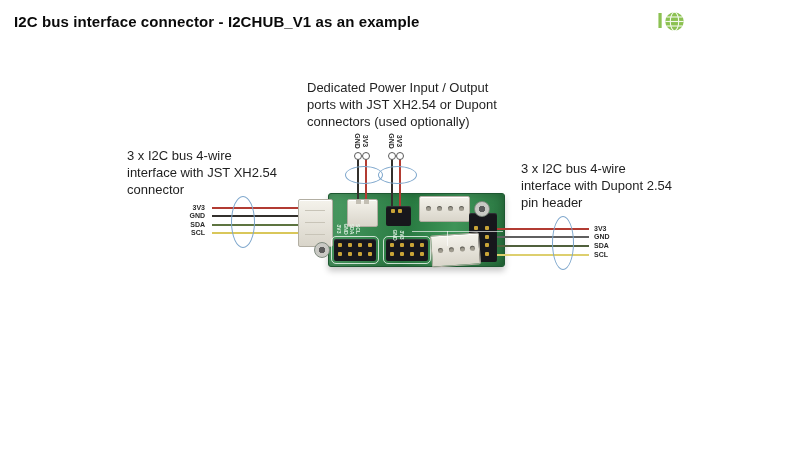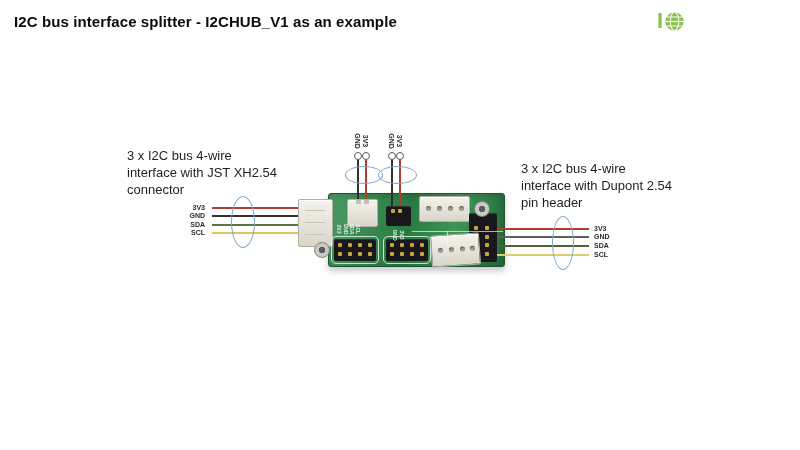--- a/index.html
+++ b/index.html
@@ -34,36 +34,39 @@
         background:radial-gradient(circle at 50% 50%, #5c5c5c 0 30%, #c9c9c4 34% 100%);}
   .silkline{position:absolute;background:rgba(255,255,255,.65);z-index:2;}
   .sslabel{position:absolute;width:16px;height:16px;display:flex;align-items:center;justify-content:center;
            transform:rotate(90deg);font-size:5px;font-weight:bold;color:#dff0e2;z-index:2;}
 </style>
 </head>
 <body>
 
 <div class="canvas">
 
-  <div class="title">I2C bus interface splitter - I2CHUB_V1 as an example</div>
+  <div class="title">I2C bus interface connector - I2CHUB_V1 as an example</div>
   <div class="logo" style="color: rgb(140, 193, 82);">
     <span class="part">I</span>
     <span style="display:inline-block;width:21px;height:21px;margin:1px 1px 0 1px;">
       <svg width="21" height="21" viewBox="0 0 21 21">
         <circle cx="10.5" cy="10.5" r="9.2" fill="currentColor"></circle>
         <g stroke="#ffffff" stroke-width="1.1" fill="none" opacity="0.9">
           <ellipse cx="10.5" cy="10.5" rx="4.2" ry="9.2"></ellipse>
           <line x1="1.3" y1="10.5" x2="19.7" y2="10.5"></line>
           <line x1="2.4" y1="6" x2="18.6" y2="6"></line>
           <line x1="2.4" y1="15" x2="18.6" y2="15"></line>
         </g>
       </svg>
     </span>
   </div>
 
+  <div class="ann" style="left:307px;top:79px;width:220px;">Dedicated Power Input / Output
+ports with JST XH2.54 or Dupont
+connectors (used optionally)</div>
   <div class="ann" style="left:127px;top:147px;width:195px;">3 x I2C bus 4-wire
 interface with JST XH2.54
 connector</div>
   <div class="ann" style="left:521px;top:160px;width:185px;">3 x I2C bus 4-wire
 interface with Dupont 2.54
 pin header</div>
 
   <div class="rlabel" style="left:348px;top:131px;">GND</div>
   <div class="rlabel" style="left:356px;top:131px;">3V3</div>
   <div class="rlabel" style="left:382px;top:131px;">GND</div>

